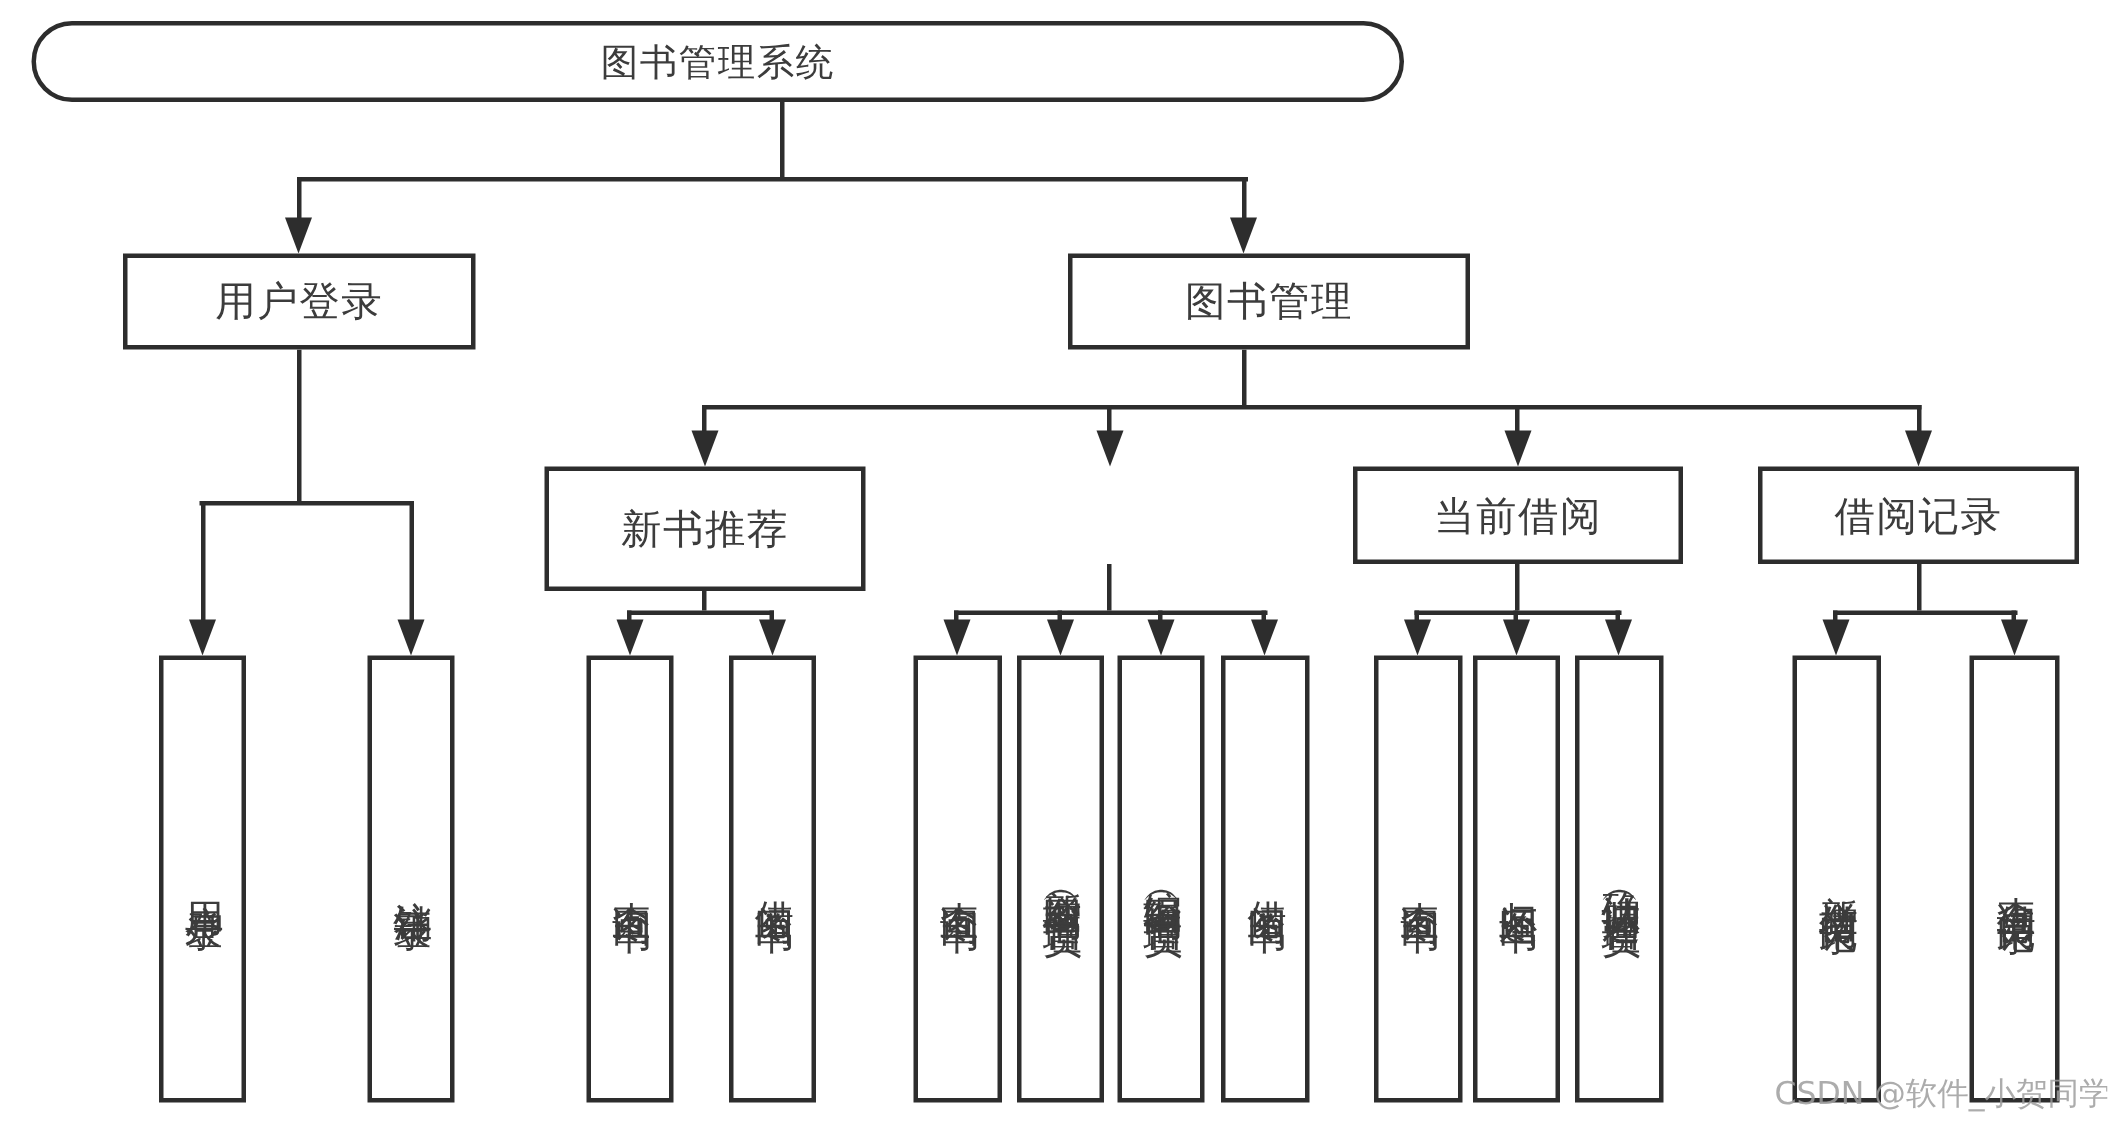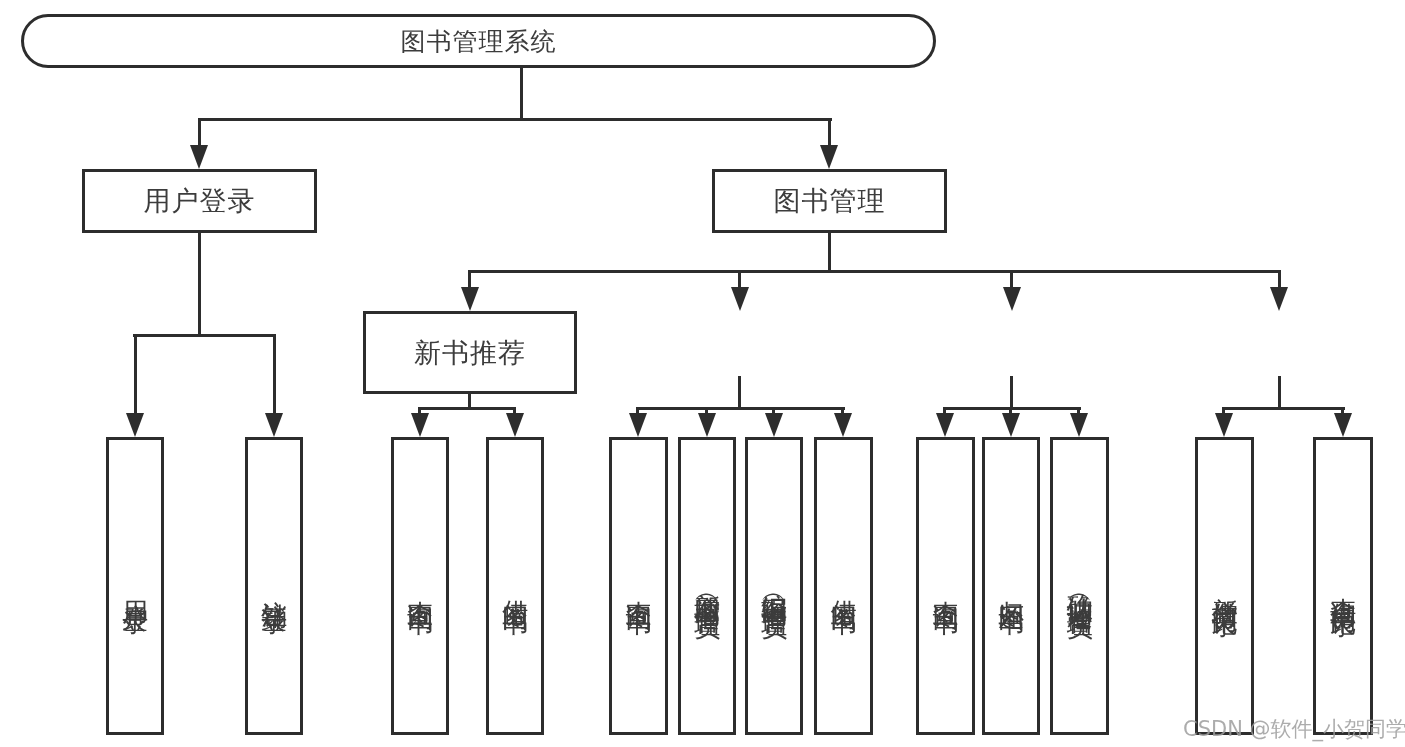--- a/index.html
+++ b/index.html
@@ -93,30 +93,36 @@
   <i class="ar" style="left:1334px;top:413px;"></i>
 
   <div class="box root" style="left:21px;top:14px;width:915px;height:54px;border-radius:27px;">
     <span class="hlabel">图书管理系统</span>
   </div>
 
   <div class="box" style="left:82px;top:169px;width:235px;height:64px;">
     <span class="hlabel">用户登录</span>
   </div>
 
-  <div class="box" style="left:712px;top:169px;width:235px;height:64px;">
+  <div class="box" style="left:712px;top:169px;width:268px;height:64px;">
     <span class="hlabel">图书管理</span>
   </div>
 
   <div class="box" style="left:363px;top:311px;width:214px;height:83px;">
     <span class="hlabel">新书推荐</span>
   </div>
 
 
+  <div class="box" style="left:902px;top:311px;width:220px;height:65px;">
+    <span class="hlabel">当前借阅</span>
+  </div>
 
+  <div class="box" style="left:1172px;top:311px;width:214px;height:65px;">
+    <span class="hlabel">借阅记录</span>
+  </div>
 
   <div class="box" style="left:106px;top:437px;width:58px;height:298px;">
     <span class="vtext">用户登录</span>
   </div>
 
   <div class="box" style="left:245px;top:437px;width:58px;height:298px;">
     <span class="vtext">注销登录</span>
   </div>
 
   <div class="box" style="left:391px;top:437px;width:58px;height:298px;">

